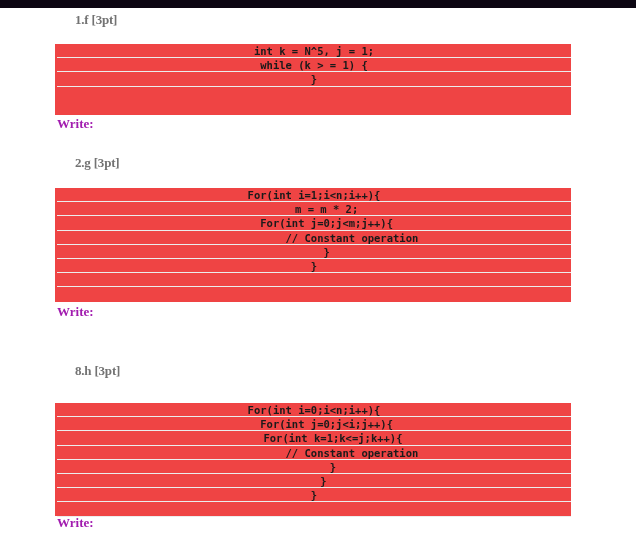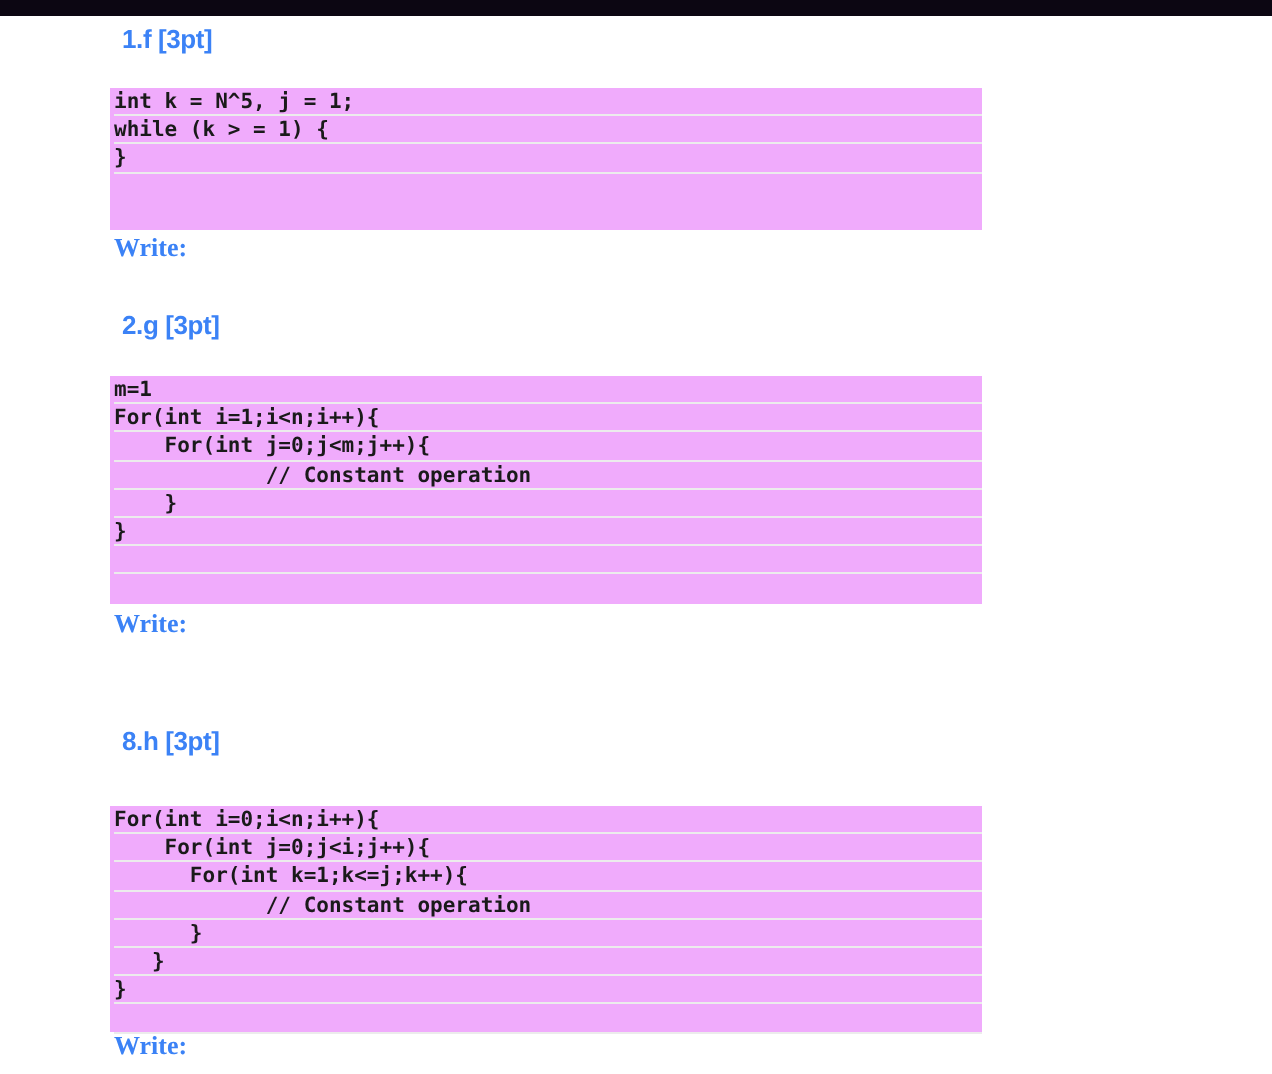--- a/index.html
+++ b/index.html
@@ -1,43 +1,43 @@
 <!DOCTYPE html>
 <html><head>
 <meta charset="utf-8">
 <style>
   html, body { margin:0; padding:0; }
   body { width:636px; height:537px; background:#ffffff; position:relative; overflow:hidden; }
   .topbar { position:absolute; left:0; top:0; width:636px; height:8px; background:#0c0612; }
-  .heading { position:absolute; left:61px; font-family:Liberation Sans, sans-serif; font-size:13px; font-weight:bold; color:#3b82f6; letter-spacing:-0.2px; }
-  .write { position:absolute; left:57px; font-family:"Liberation Serif", serif; font-size:13px; font-weight:bold; color:#3b82f6; }
+  .heading { position:absolute; left:75px; font-family:Liberation Serif, serif; font-size:13px; font-weight:bold; color:#737373; letter-spacing:-0.2px; }
+  .write { position:absolute; left:57px; font-family:"Liberation Serif", serif; font-size:13px; font-weight:bold; color:#a21caf; }
   .code {
-    position:absolute; left:55px; width:436px; background:#f0abfc;
+    position:absolute; left:55px; width:516px; background:#ef4444;
     font-family:"DejaVu Sans Mono", monospace; font-size:10.5px; font-weight:bold; color:#1a1a1a;
-    line-height:14.2px; padding:0 0 0 2px; box-sizing:border-box;
+    line-height:14.2px; padding:0 0 0 2px; box-sizing:border-box;text-align:center;
   }
   .line { white-space:pre; height:14.2px; border-bottom:1px solid #ececec; box-sizing:border-box; }
 </style>
 </head>
 <body>
 
 <div class="topbar"></div>
 
 <div class="heading" style="top:12px;">1.f  [3pt]</div>
 <div class="code" style="top:44px; height:71px; padding-top:0;">
   <div class="line">int k = N^5, j = 1;</div>
   <div class="line">while (k &gt; = 1) {</div>
   <div class="line">}</div>
 </div>
 <div class="write" style="top:116px;">Write:</div>
 
 <div class="heading" style="top:155px;">2.g [3pt]</div>
 <div class="code" style="top:188px; height:114px;">
-  <div class="line">m=1</div>
   <div class="line">For(int i=1;i&lt;n;i++){</div>
+  <div class="line">    m = m * 2;</div>
   <div class="line">    For(int j=0;j&lt;m;j++){</div>
   <div class="line">            // Constant operation</div>
   <div class="line">    }</div>
   <div class="line">}</div>
   <div class="line"></div>
 </div>
 <div class="write" style="top:304px;">Write:</div>
 
 <div class="heading" style="top:363px;">8.h [3pt]</div>
 <div class="code" style="top:403px; height:113px;">

